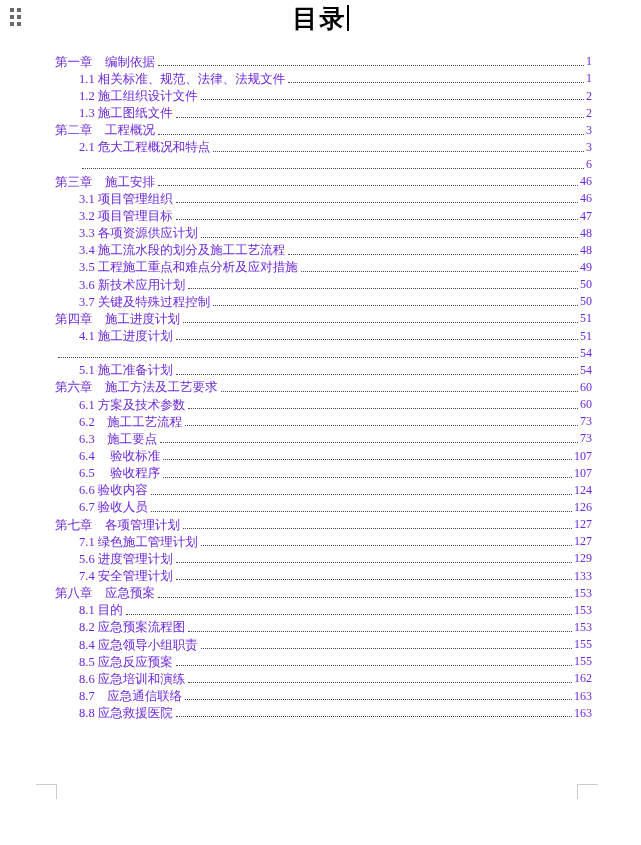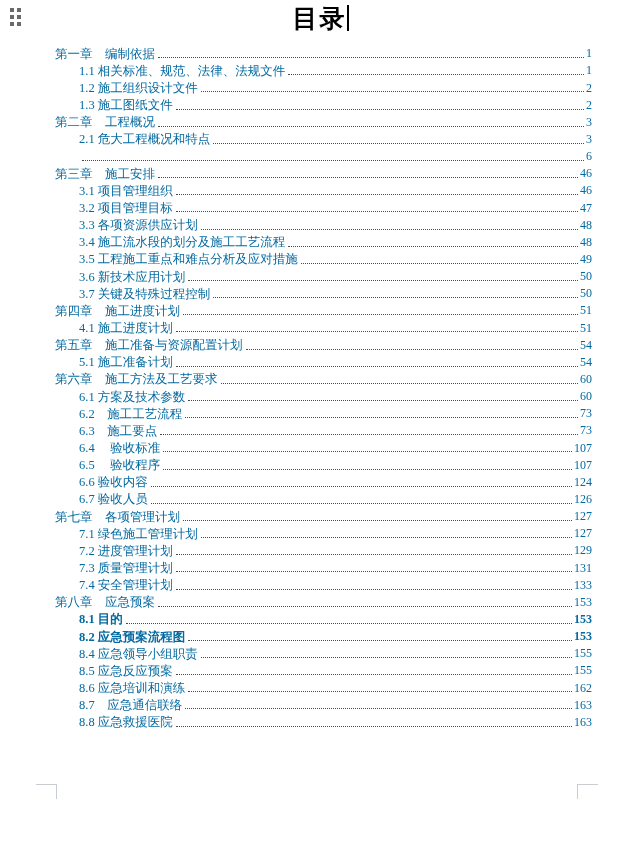--- a/index.html
+++ b/index.html
@@ -29,31 +29,31 @@
     display:inline;
     font-size:25px;font-weight:bold;color:#000;
     letter-spacing:2px;margin:0;
   }
   .caret{
     display:inline-block;width:2px;height:26px;background:#000;
     vertical-align:-4px;margin-left:0px;
   }
   
   .toc{
-    position:absolute;top:44px;left:55px;width:537px;
-    color:#0369a1;
+    position:absolute;top:52px;left:55px;width:537px;
+    color:#6d28d9;
   }
   .row{
     display:flex;align-items:flex-end;
     height:17.15px;
     font-size:12.5px;line-height:1.15;
     cursor:pointer;
   }
   .row.lvl1{padding-left:24px;}
-  .row.bold .lbl, .row.bold .pg{font-weight:bold;}
+  .row.bold .lbl, .row.bold .pg{font-weight:normal;}
   .lbl{white-space:pre;flex:0 0 auto;}
   .leader{
     flex:1 1 auto;min-width:8px;
     border-bottom:1.6px dotted #4a4a4a;
     margin:0 2px 3px 3px;
   }
   .pg{flex:0 0 auto;font-size:12px;}
   
   .mark{position:absolute;width:20px;height:14px;}
   .mark-left{left:36px;top:784px;border-top:1px solid #c9cdd2;border-right:1px solid #c9cdd2;}
@@ -156,21 +156,20 @@
     <span class="lbl">第四章　施工进度计划</span>
     <span class="leader"></span>
     <span class="pg">51</span>
   </div>
       <div class="row lvl1">
     <span class="lbl">4.1 施工进度计划</span>
     <span class="leader"></span>
     <span class="pg">51</span>
   </div>
       <div class="row">
-    <span class="lbl">第五章　施工准备与资源配置计划</span>
     <span class="leader"></span>
     <span class="pg">54</span>
   </div>
       <div class="row lvl1">
     <span class="lbl">5.1 施工准备计划</span>
     <span class="leader"></span>
     <span class="pg">54</span>
   </div>
       <div class="row">
     <span class="lbl">第六章　施工方法及工艺要求</span>
@@ -216,28 +215,23 @@
     <span class="lbl">第七章　各项管理计划</span>
     <span class="leader"></span>
     <span class="pg">127</span>
   </div>
       <div class="row lvl1">
     <span class="lbl">7.1 绿色施工管理计划</span>
     <span class="leader"></span>
     <span class="pg">127</span>
   </div>
       <div class="row lvl1">
-    <span class="lbl">7.2 进度管理计划</span>
+    <span class="lbl">5.6 进度管理计划</span>
     <span class="leader"></span>
     <span class="pg">129</span>
-  </div>
-      <div class="row lvl1">
-    <span class="lbl">7.3 质量管理计划</span>
-    <span class="leader"></span>
-    <span class="pg">131</span>
   </div>
       <div class="row lvl1">
     <span class="lbl">7.4 安全管理计划</span>
     <span class="leader"></span>
     <span class="pg">133</span>
   </div>
       <div class="row">
     <span class="lbl">第八章　应急预案</span>
     <span class="leader"></span>
     <span class="pg">153</span>

